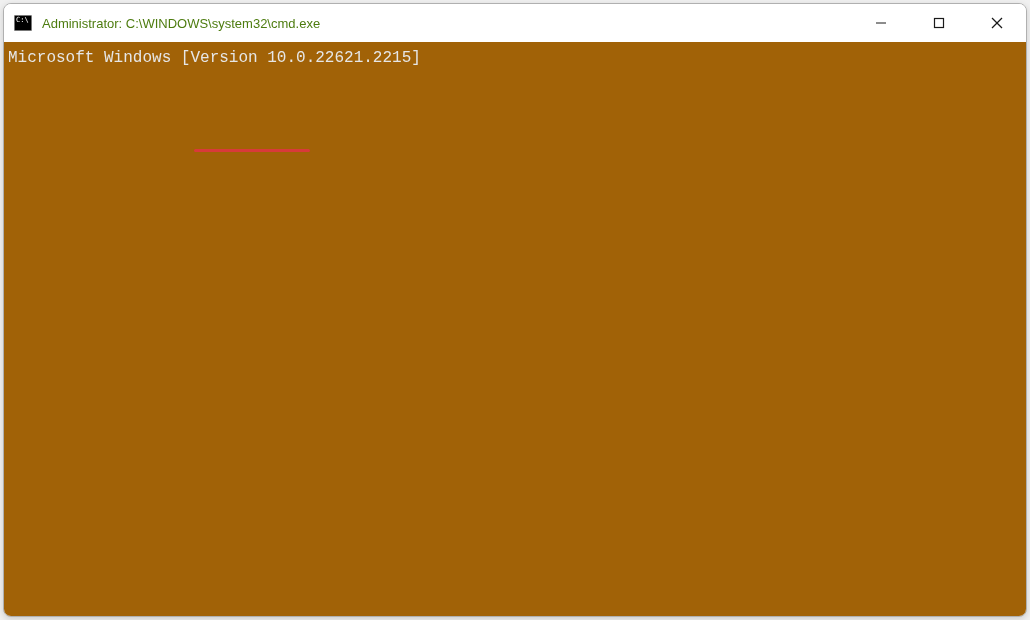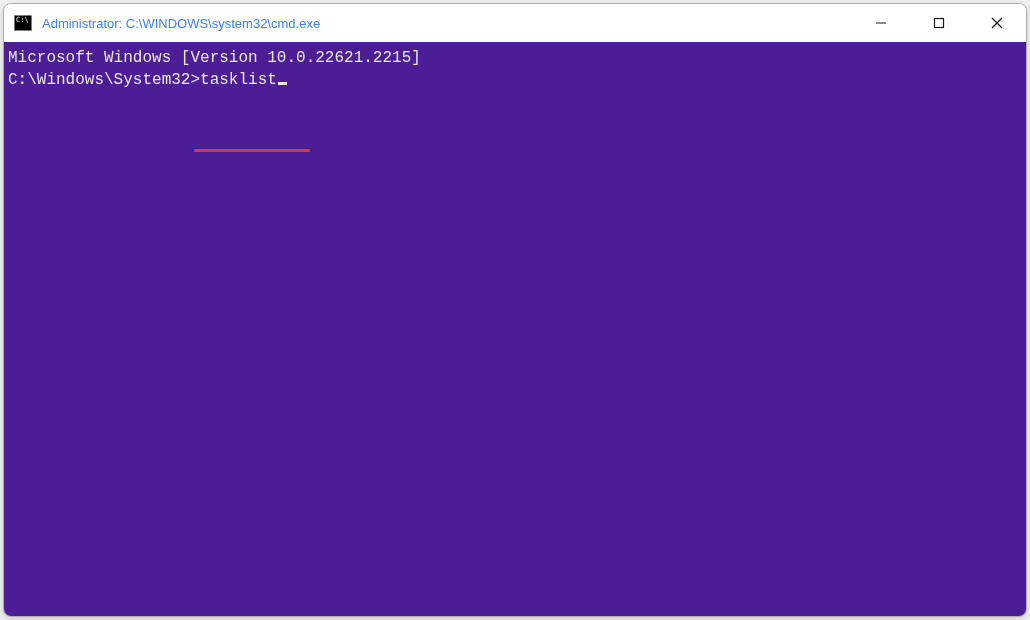--- a/index.html
+++ b/index.html
@@ -55,21 +55,21 @@
       color: #fff;
       font-size: 7px;
       font-family: monospace;
       position: absolute;
       top: 1px;
       left: 1px;
       line-height: 7px;
     }
     .title-text {
       font-size: 13px;
-      color: #3b82f6;
+      color: #4d7c0f;
       flex: 1;
       white-space: nowrap;
       overflow: hidden;
     }
     .window-controls {
       display: flex;
       height: 100%;
     }
     .win-btn {
       width: 58px;
@@ -79,21 +79,21 @@
       justify-content: center;
       cursor: pointer;
       color: #1a1a1a;
     }
     .win-btn svg {
       width: 12px;
       height: 12px;
     }
     .terminal {
       flex: 1;
-      background: #4c1d95;
+      background: #a16207;
       padding: 6px 4px;
       font-family: Consolas, "Courier New", monospace;
       font-size: 16px;
       color: #e6e6e6;
       line-height: 1.35;
       position: relative;
       overflow: hidden;
     }
     .term-line {
       white-space: pre;
@@ -148,16 +148,15 @@
         <svg viewBox="0 0 12 12">
             <line x1="1" y1="1" x2="11" y2="11" stroke="currentColor" stroke-width="1.2"></line>
             <line x1="11" y1="1" x2="1" y2="11" stroke="currentColor" stroke-width="1.2"></line>
           </svg>
       </div>
     </div>
   </div>
   <div class="terminal">
     <div class="term-line">Microsoft Windows [Version 10.0.22621.2215]</div>
     <div class="term-line"></div>
-    <div class="term-line"><span class="prompt-row">C:\Windows\System32&gt;</span><span class="typed-cmd">tasklist</span><span class="cursor"></span></div>
     <div class="underline"></div>
   </div>
 </div>
 
 </body></html>

